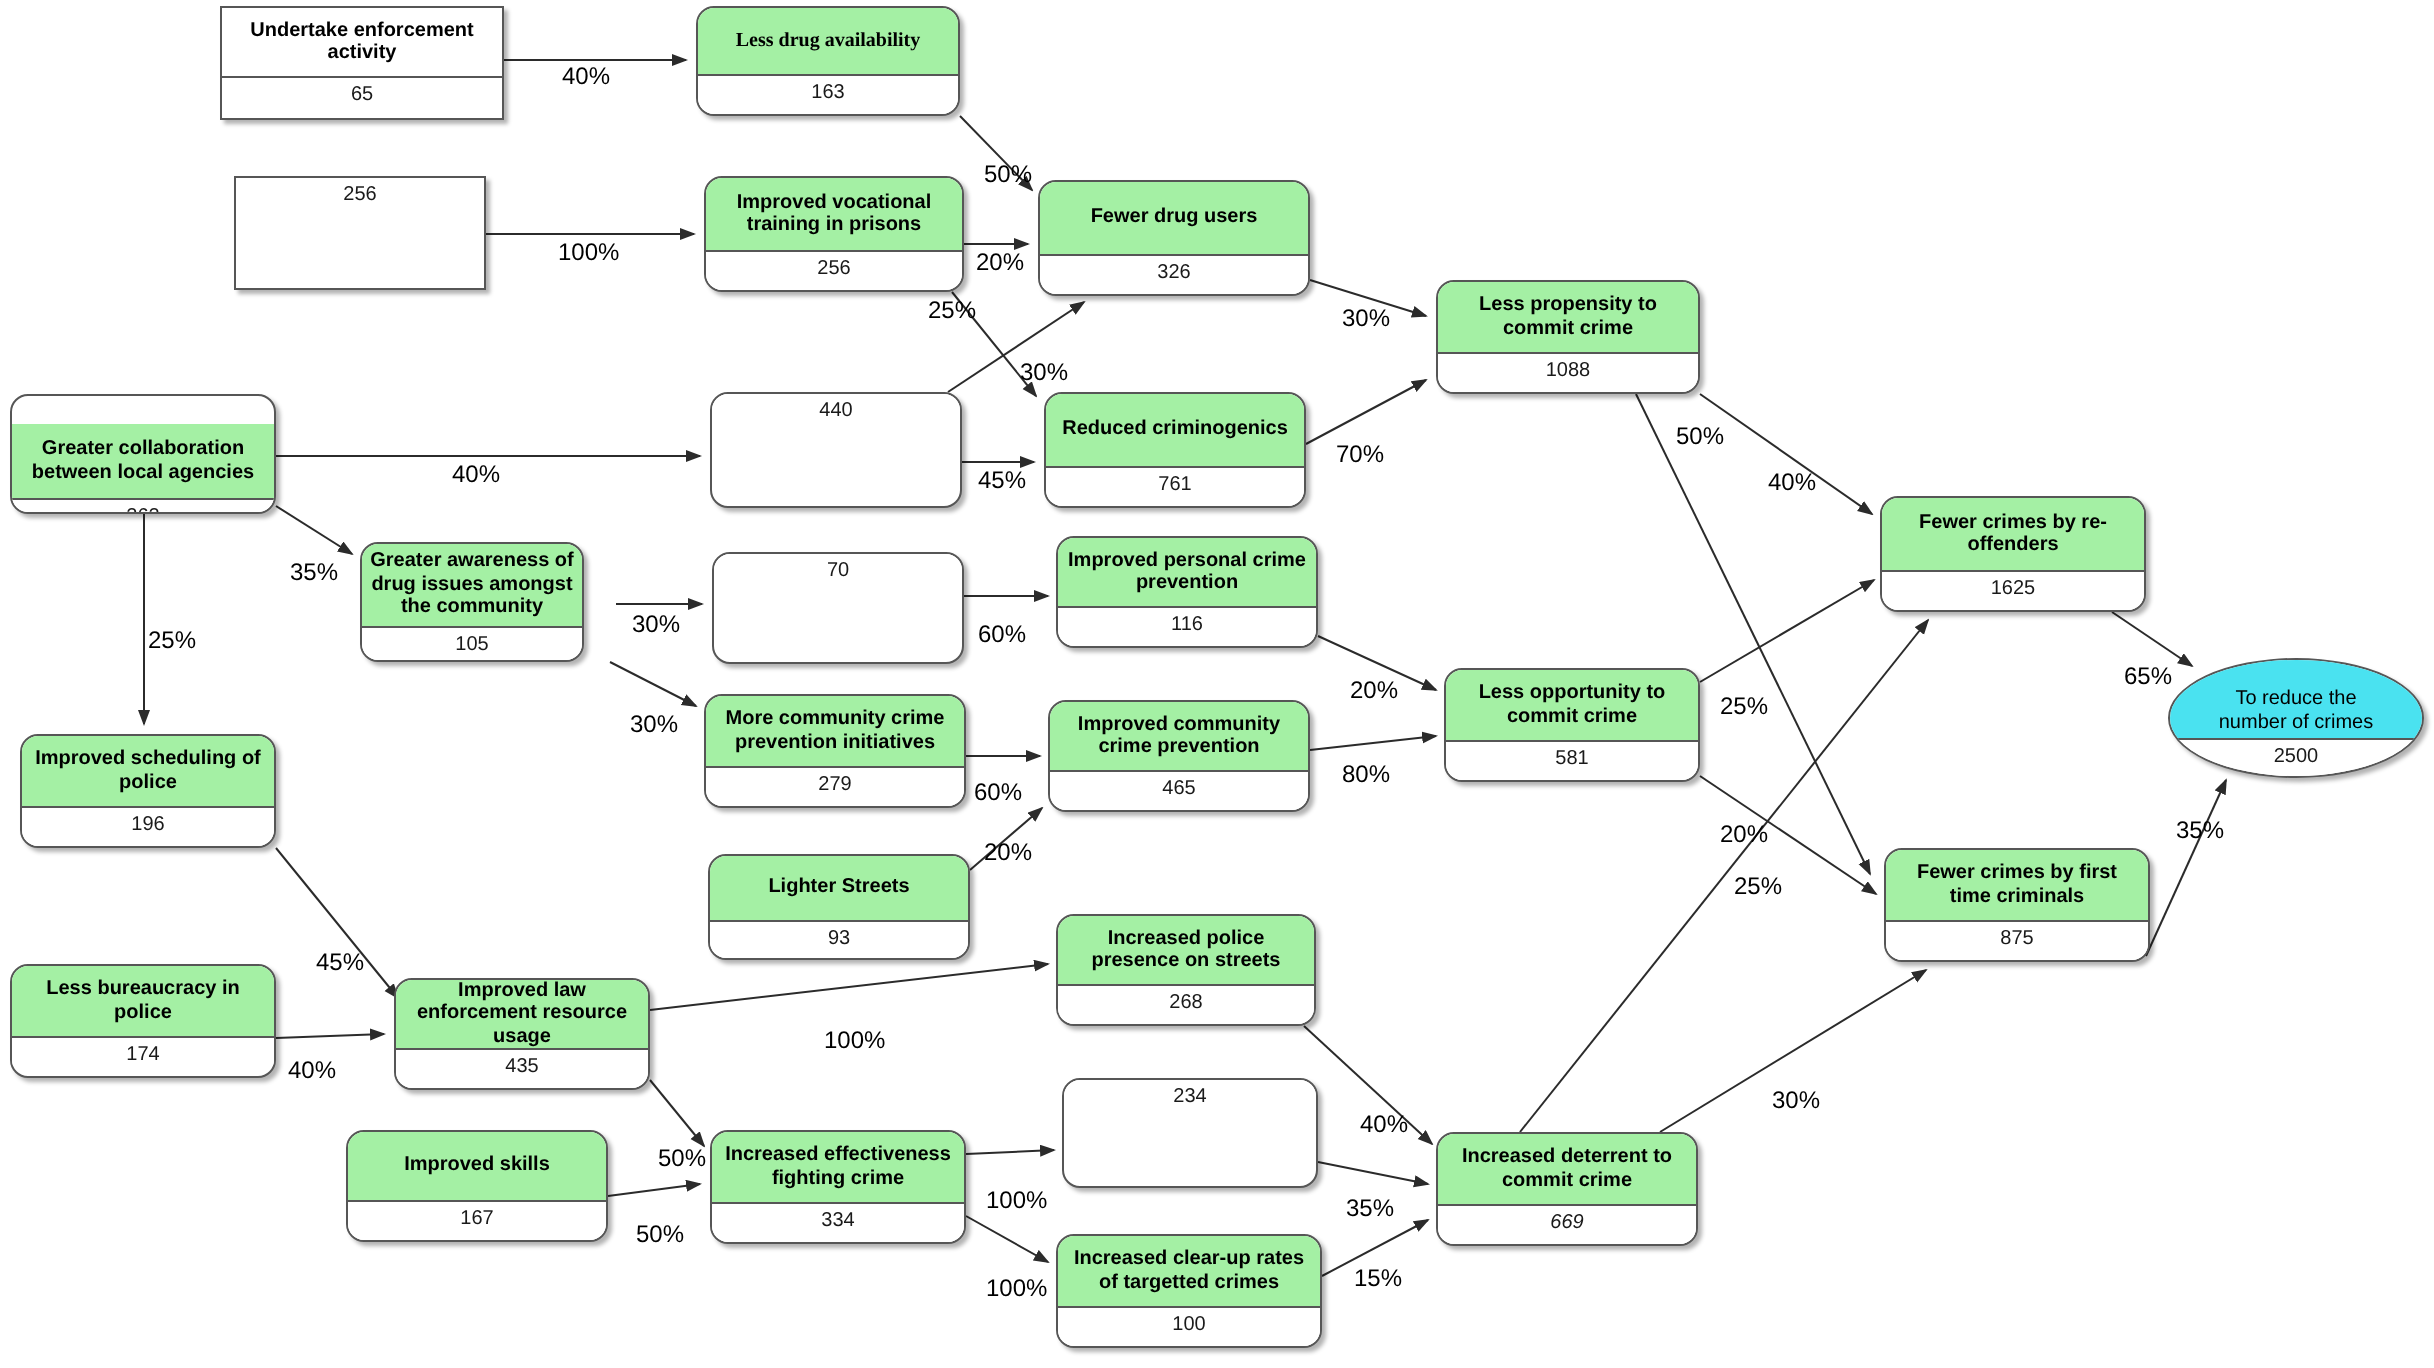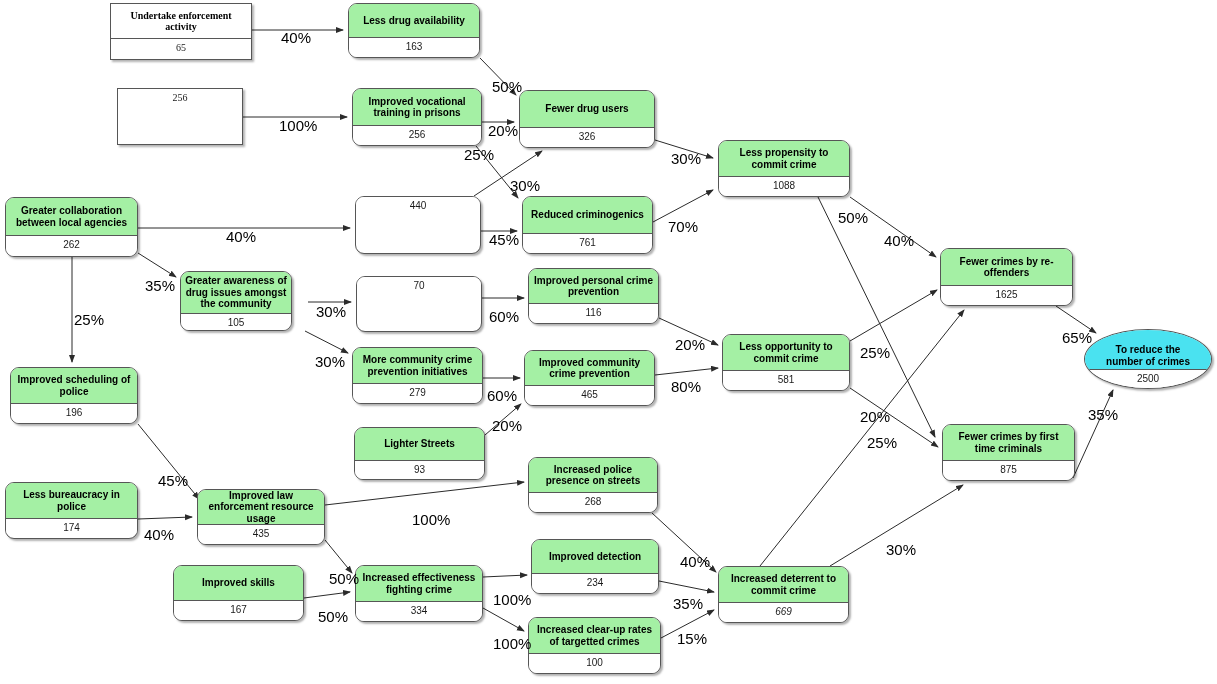--- a/index.html
+++ b/index.html
@@ -18,21 +18,21 @@
   }
   .node{
     position:absolute;
     box-sizing:border-box;
     border:1px solid #565656;
     background:#ffffff;
     box-shadow:2px 2px 2px rgba(0,0,0,0.30);
     overflow:hidden;
   }
   .node.rounded{border-radius:9px;}
-  .node.square{border-radius:0;box-shadow:2px 2px 2px rgba(0,0,0,0.30);font-family:Liberation Serif, serif;}
+  .node.square{border-radius:0;box-shadow:2px 2px 2px rgba(0,0,0,0.30);}
   .node .title{
     box-sizing:border-box;
     width:100%;
     display:flex;
     align-items:center;
     justify-content:center;
     text-align:center;
     font-weight:bold;
     font-size:10px;
     line-height:11.5px;
@@ -60,41 +60,41 @@
     border:1px solid #565656;
     border-radius:50%;
     background:#ffffff;
     overflow:hidden;
     box-shadow:2px 2px 2px rgba(0,0,0,0.30);
   }
   .ellipse-node .etitle{
     box-sizing:border-box;
     width:100%;
     text-align:center;
-    font-weight:bold;
+    font-weight:normal;
     font-size:10px;
     line-height:11.5px;
     color:#000000;
     background:#4ae2f0;
     padding:14px 16px 2px 16px;
     border-bottom:1px solid #565656;
   }
   .ellipse-node .evalue{
     box-sizing:border-box;
     width:100%;
     text-align:center;
     font-size:10px;
     line-height:11px;
     color:#1a1a1a;
     background:#ffffff;
     padding-top:3px;
   }
   .elabel{
     position:absolute;
-    font-size:15px;
+    font-size:12px;
     color:#000000;
     white-space:nowrap;
     line-height:10px;
   }
 </style>
 </head>
 <body>
 
 <div id="canvas">
 
@@ -144,40 +144,40 @@
         <path d="M1073,478 L1113,390" fill="none" stroke="#2b2b2b" stroke-width="1" marker-end="url(#arrowhead)"></path>
       </g>
   </svg>
 
   <div id="node-layer">
       <div class="node white square" style="left: 110px; top: 3px; width: 142px; height: 57px;">
         <div class="title" style="height: 35px;">Undertake enforcement activity</div>
         <div class="value" style="height: 20px;">65</div>
       </div>
       <div class="node green rounded" style="left: 348px; top: 3px; width: 132px; height: 55px;">
-        <div class="title" style="height: 34px;">Less drug availability</div>
+        <div class="title" style="height: 34px; font-family: Liberation Serif, serif;">Less drug availability</div>
         <div class="value" style="height: 19px;">163</div>
       </div>
       <div class="node yellow square" style="left: 117px; top: 88px; width: 126px; height: 57px;">
         <div class="value" style="height: 19px;">256</div>
       </div>
       <div class="node green rounded" style="left: 352px; top: 88px; width: 130px; height: 58px;">
         <div class="title" style="height: 37px;">Improved vocational training in prisons</div>
         <div class="value" style="height: 19px;">256</div>
       </div>
       <div class="node green rounded" style="left: 519px; top: 90px; width: 136px; height: 58px;">
         <div class="title" style="height: 37px;">Fewer drug users</div>
         <div class="value" style="height: 19px;">326</div>
       </div>
       <div class="node green rounded" style="left: 718px; top: 140px; width: 132px; height: 57px;">
         <div class="title" style="height: 36px;">Less propensity to commit crime</div>
         <div class="value" style="height: 19px;">1088</div>
       </div>
       <div class="node green rounded" style="left: 5px; top: 197px; width: 133px; height: 60px;">
-        <div class="title" style="height: 38px;">Greater collaboration between local agencies</div>
+        <div class="title" style="height: 38px; margin-top: 14px;">Greater collaboration between local agencies</div>
         <div class="value" style="height: 20px;">262</div>
       </div>
       <div class="node green rounded" style="left: 355px; top: 196px; width: 126px; height: 58px;">
         <div class="value" style="height: 19px;">440</div>
       </div>
       <div class="node green rounded" style="left: 522px; top: 196px; width: 131px; height: 58px;">
         <div class="title" style="height: 37px;">Reduced criminogenics</div>
         <div class="value" style="height: 19px;">761</div>
       </div>
       <div class="node green rounded" style="left: 940px; top: 248px; width: 133px; height: 58px;">
@@ -229,21 +229,20 @@
       </div>
       <div class="node green rounded" style="left: 5px; top: 482px; width: 133px; height: 57px;">
         <div class="title" style="height: 36px;">Less bureaucracy in police</div>
         <div class="value" style="height: 14px;">174</div>
       </div>
       <div class="node green rounded" style="left: 197px; top: 489px; width: 128px; height: 56px;">
         <div class="title" style="height: 35px;">Improved law enforcement resource usage</div>
         <div class="value" style="height: 19px;">435</div>
       </div>
       <div class="node green rounded" style="left: 531px; top: 539px; width: 128px; height: 55px;">
-        <div class="title" style="height: 34px;">Improved detection</div>
         <div class="value" style="height: 19px;">234</div>
       </div>
       <div class="node green rounded" style="left: 173px; top: 565px; width: 131px; height: 56px;">
         <div class="title" style="height: 35px;">Improved skills</div>
         <div class="value" style="height: 19px;">167</div>
       </div>
       <div class="node green rounded" style="left: 355px; top: 565px; width: 128px; height: 57px;">
         <div class="title" style="height: 36px;">Increased effectiveness fighting crime</div>
         <div class="value" style="height: 19px;">334</div>
       </div>

